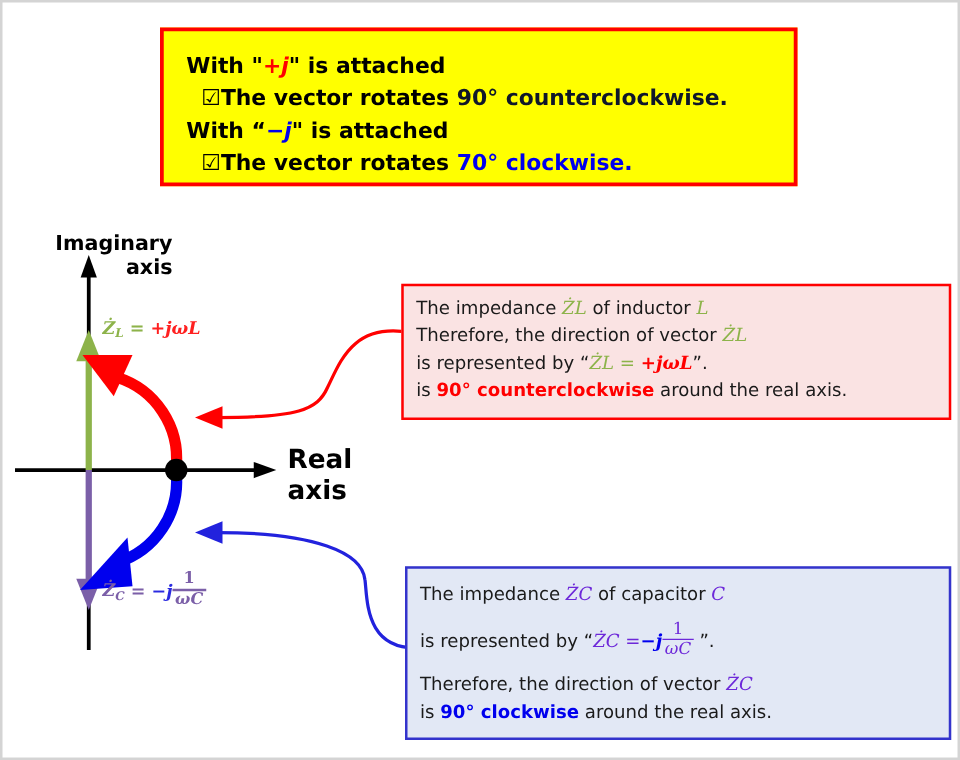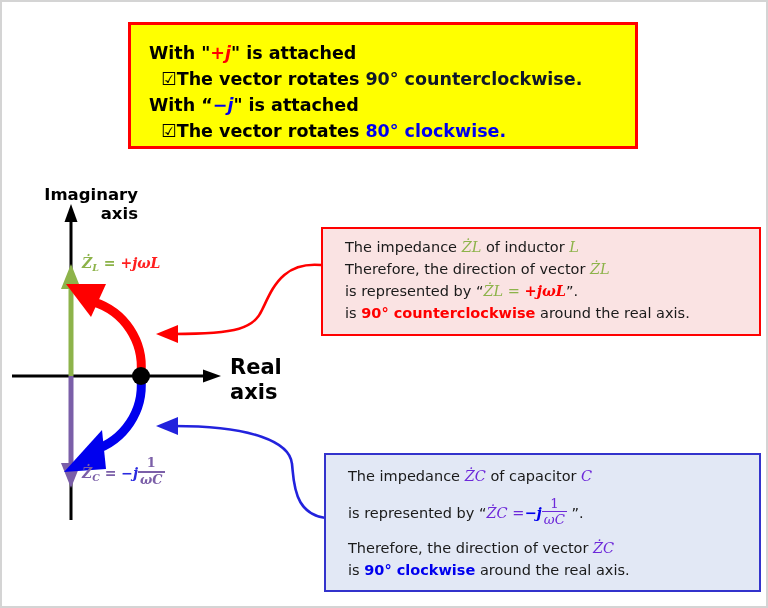--- a/index.html
+++ b/index.html
@@ -124,21 +124,20 @@
     border: 2px solid #3333cc;
     box-sizing: border-box;
     padding: 10px 0 0 10px;
   }
   .cl-line {
     font-family: "DejaVu Sans", sans-serif;
     font-size: 14.5px;
     color: #1a1a1a;
     white-space: nowrap;
     line-height: 1.52;
-    margin-left: 12px;
   }
   .cl-line.sp { margin-top: 10px; }
   .mathser { font-family: "DejaVu Serif", serif; font-style: italic; }
   .g  { color: #8db34a; }
   .rd { color: #ff0000; }
   .pu { color: #6d28d9; }
   .bl { color: #0000ee; }
   .bold { font-weight: bold; }
   .ifrac {
     display: inline-block;
@@ -157,21 +156,21 @@
 
 <div id="page">
 
   <div id="yellow-box">
     <div class="ybline" id="yb-l1"><span>With "</span><span class="red-i">+j</span><span>" is attached</span></div>
 
     <div class="ybline indent" id="yb-l2"><span class="chk">☑</span><span>The vector rotates </span><span class="red-b">90° counterclockwise.</span></div>
 
     <div class="ybline" id="yb-l3"><span>With “</span><span class="blue-i">−j</span><span>" is attached</span></div>
 
-    <div class="ybline indent" id="yb-l4"><span class="chk">☑</span><span>The vector rotates </span><span class="blue-b">80° clockwise.</span></div>
+    <div class="ybline indent" id="yb-l4"><span class="chk">☑</span><span>The vector rotates </span><span class="blue-b">70° clockwise.</span></div>
   </div>
 
   <div id="diagram">
 
     <div id="imag-label">
       <div>Imaginary</div>
       <div>axis</div>
     </div>
 
     <div id="real-label">

